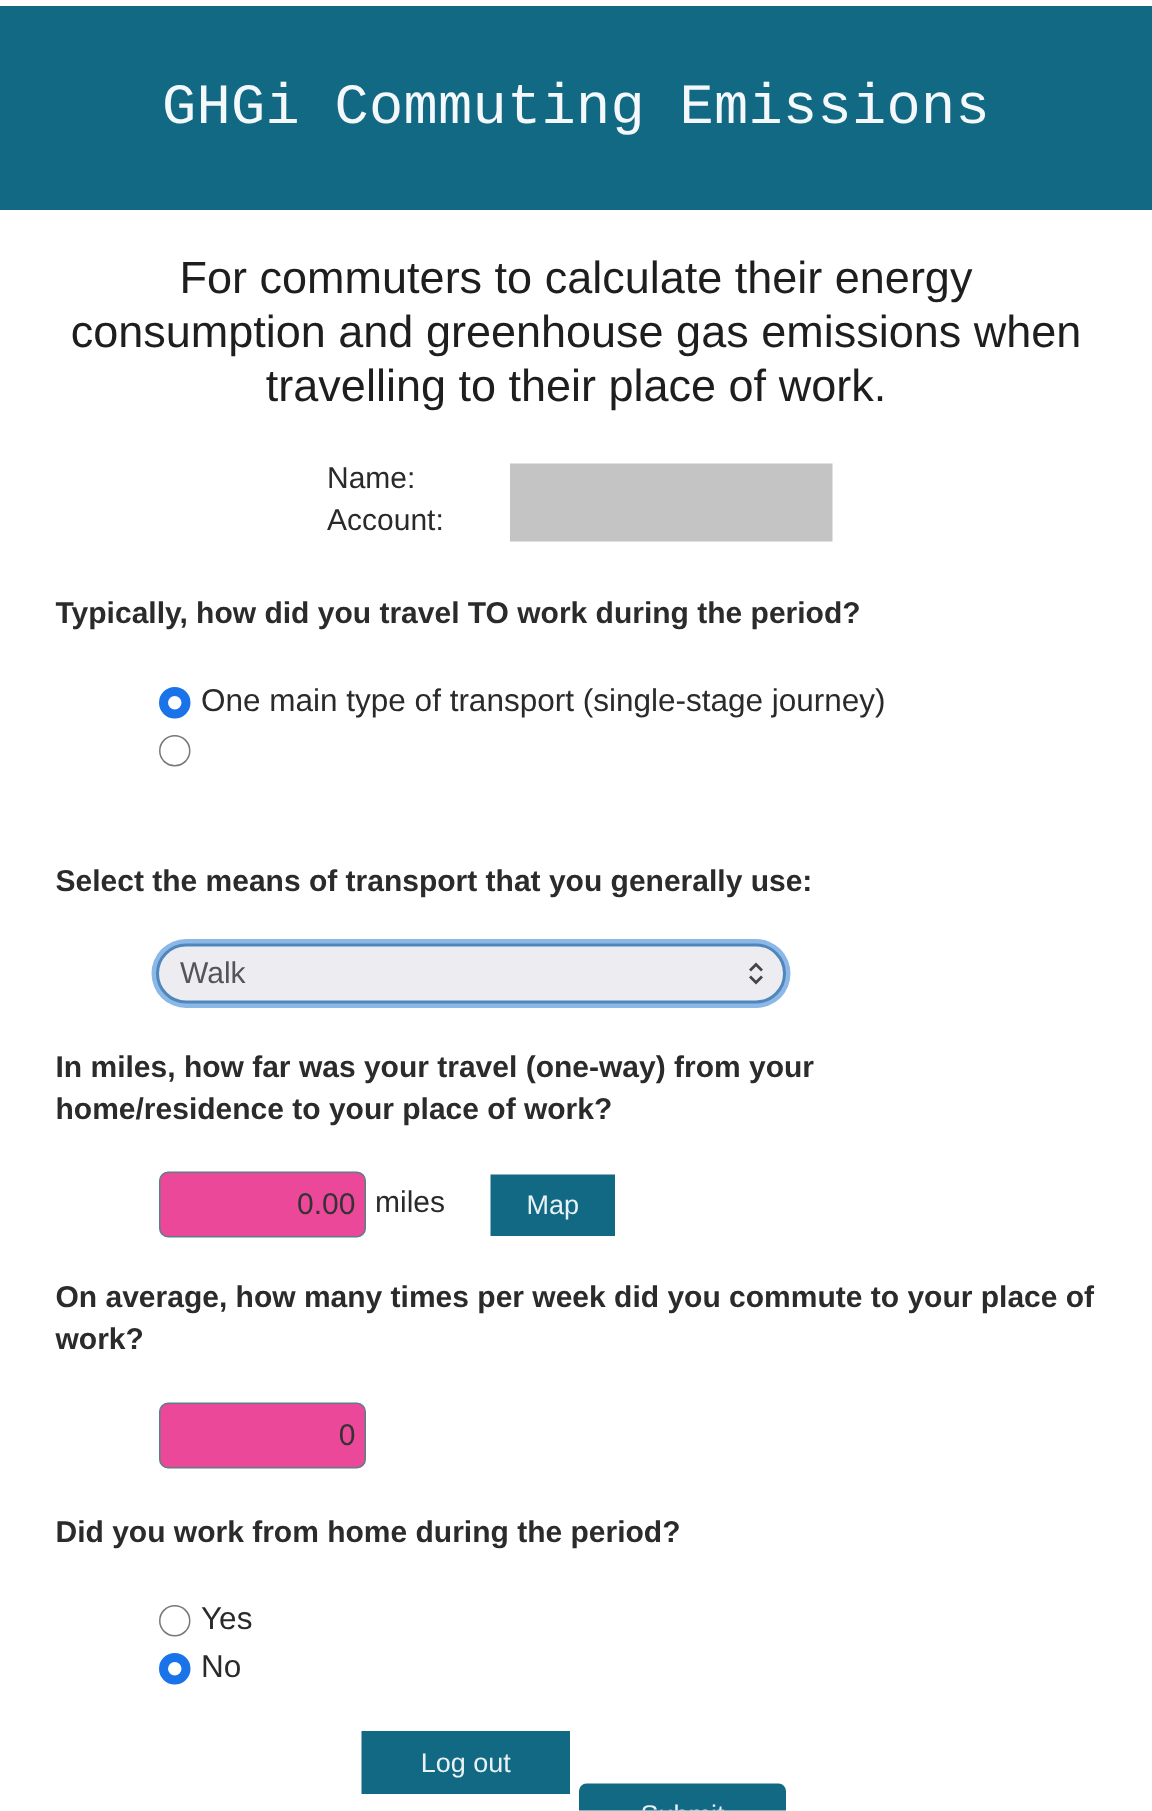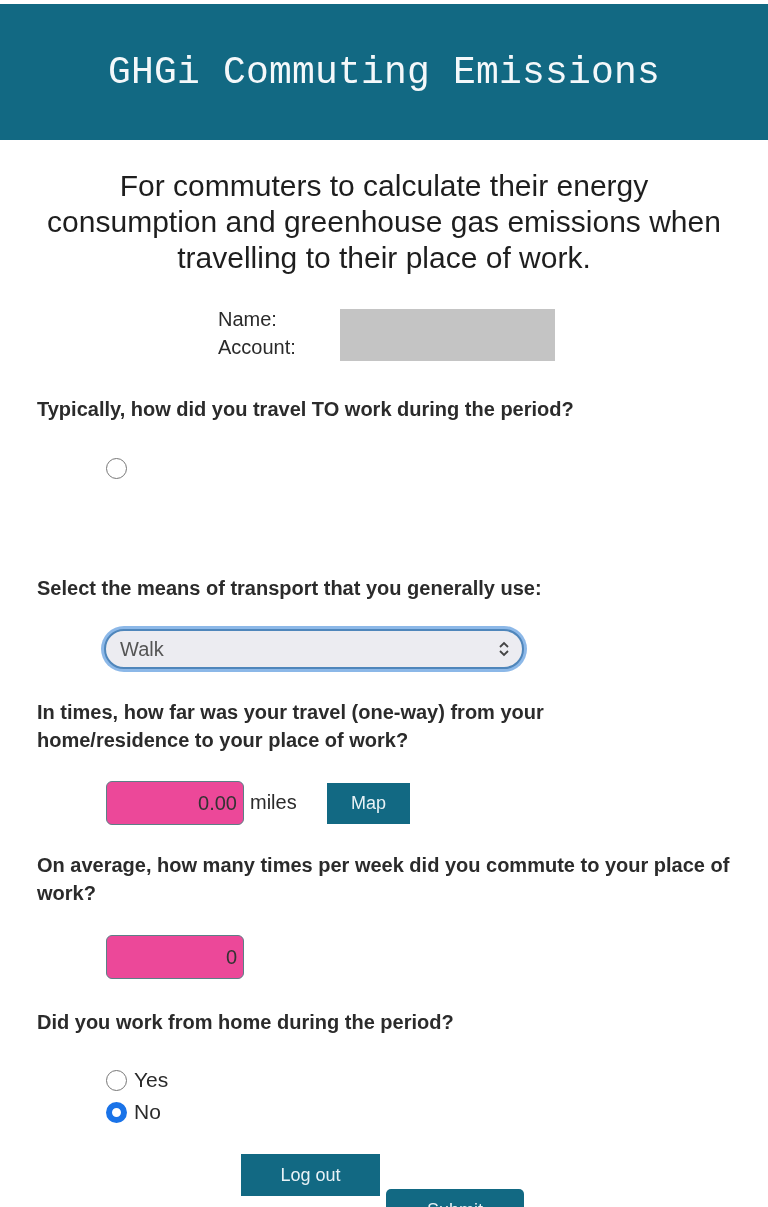--- a/index.html
+++ b/index.html
@@ -70,35 +70,39 @@
 <div class="userinfo">
   <div>Name:</div>
   <div>Account:</div>
 </div>
 <div class="redact"></div>
 
 <div class="q" style="top:395px;">Typically, how did you travel TO work during the period?</div>
 
 <div class="radio-group" style="top:452px;">
   <div class="radio-row">
+    <span class="radio checked"></span>
+    <span>One main type of transport (single-stage journey)</span>
+  </div>
+  <div class="radio-row">
     <span class="radio"></span>
   </div>
 </div>
 
 <div class="q" style="top:574px;">Select the means of transport that you generally use:</div>
 
 <div class="select">
   <span>Walk</span>
   <svg class="chev" viewBox="0 0 12 16">
     <polyline points="2,6 6,2 10,6" fill="none" stroke="#444" stroke-width="1.8"></polyline>
     <polyline points="2,10 6,14 10,10" fill="none" stroke="#444" stroke-width="1.8"></polyline>
   </svg>
 </div>
 
-<div class="q" style="top:698px; width:600px;">In times, how far was your travel (one-way) from your home/residence to your place of work?</div>
+<div class="q" style="top:698px; width:600px;">In miles, how far was your travel (one-way) from your home/residence to your place of work?</div>
 
 <div class="num-input" style="left:106px; top:781px; width:138px;">
   <span>0.00</span>
 </div>
 <span class="unit" style="left:250px; top:791px;">miles</span>
 <div class="btn" style="left:327px; top:783px; width:83px; height:41px;">Map</div>
 
 <div class="q" style="top:851px; width:700px;">On average, how many times per week did you commute to your place of work?</div>
 
 <div class="num-input" style="left:106px; top:935px; width:138px;">

